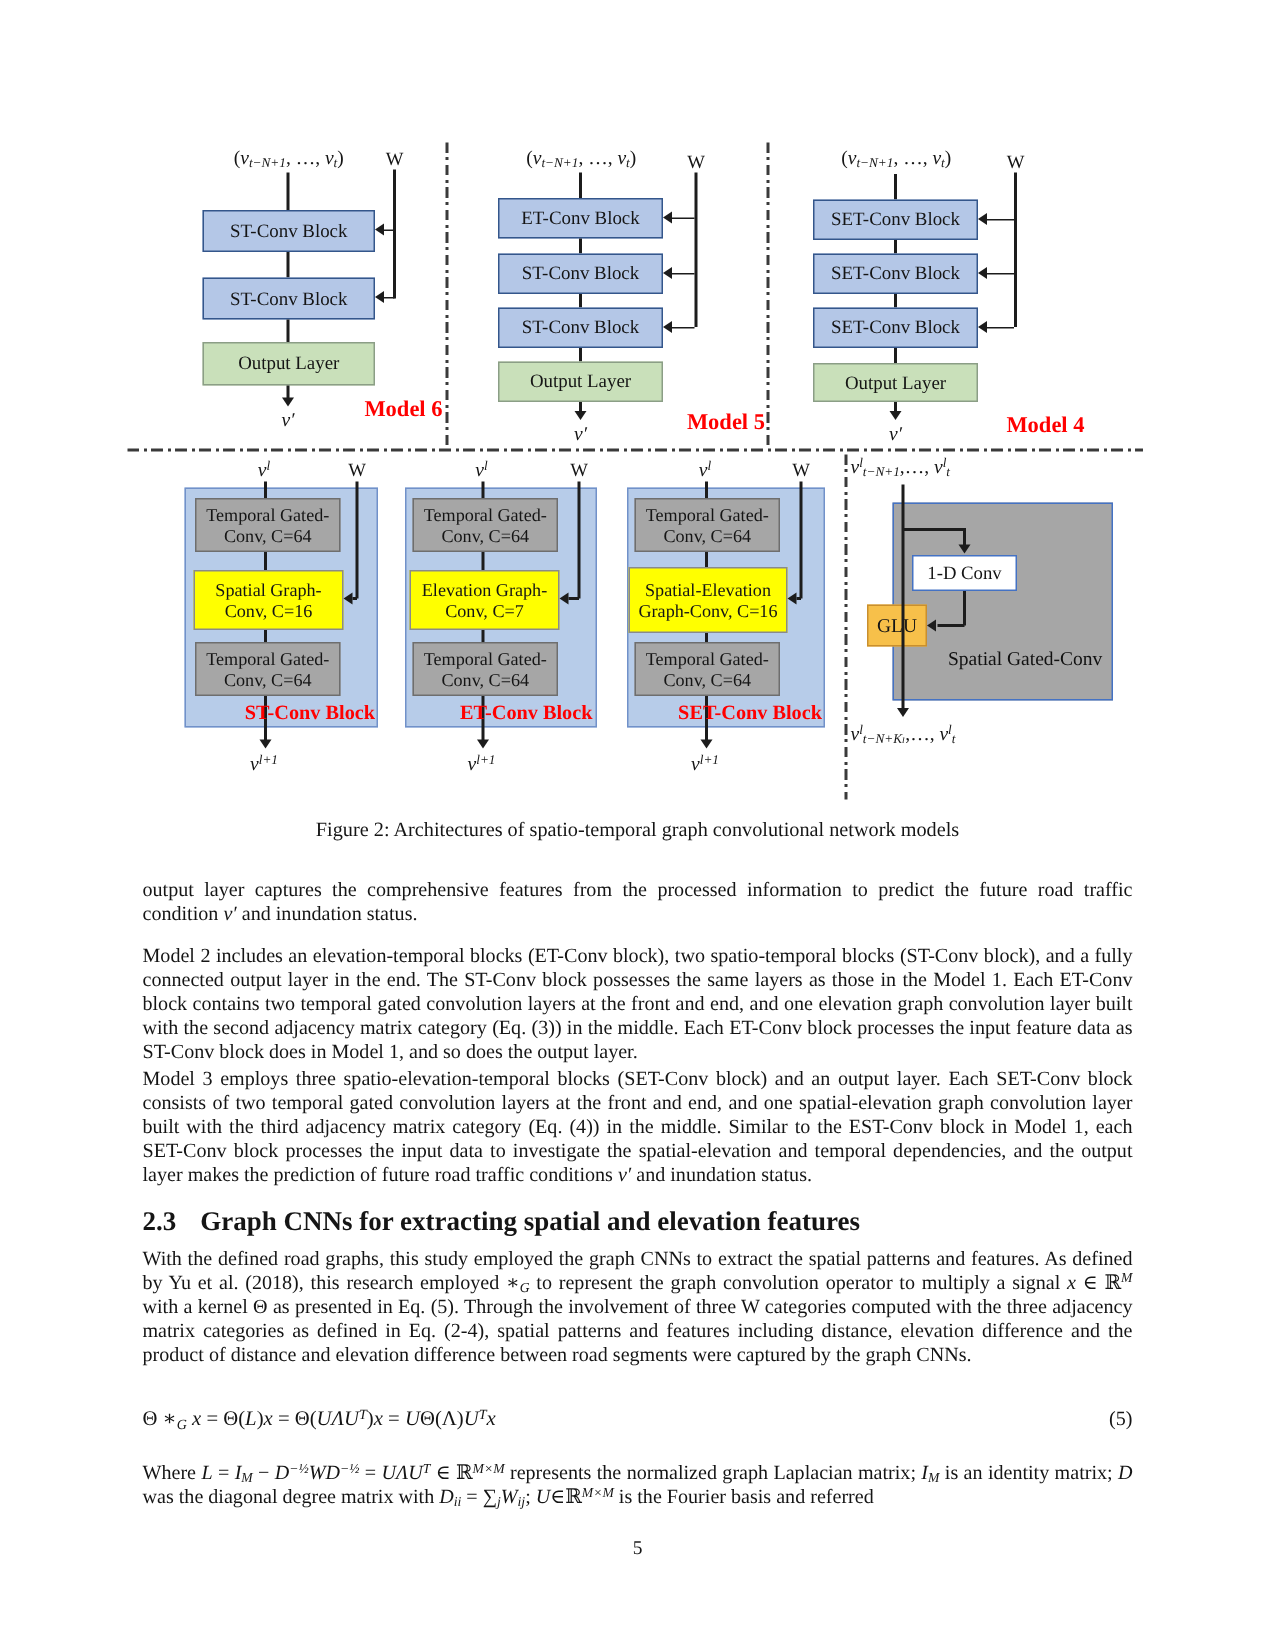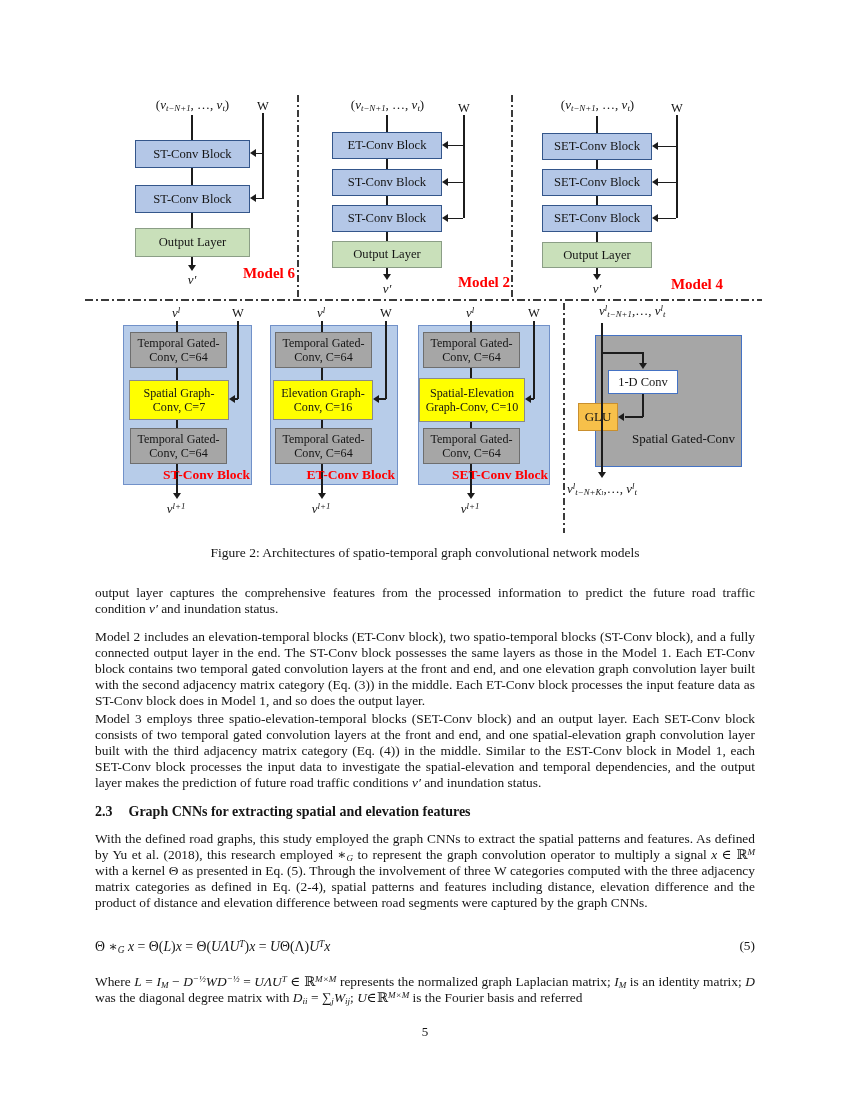--- a/index.html
+++ b/index.html
@@ -40,21 +40,21 @@
   .convbox{background:#ffffff;border:1.3px solid #4472c4;display:flex;align-items:center;
         justify-content:center;font-size:12.5px;box-sizing:border-box;}
   .glubox{background:#f7c04a;border:1.3px solid #c98f2e;display:flex;align-items:center;
         justify-content:center;font-size:13px;box-sizing:border-box;z-index:2;}
   .tgtext{font-size:13px;line-height:16px;color:#111;}
 
   
   .body-text{position:absolute;left:95px;width:660px;font-size:13.4px;line-height:15.9px;
              text-align:justify;color:#151515;}
   .caption{position:absolute;left:95px;width:660px;text-align:center;font-size:13.5px;}
-  .heading{position:absolute;left:95px;width:660px;font-weight:bold;font-size:14px;}
+  .heading{position:absolute;left:95px;width:660px;font-weight:bold;font-size:18px;}
   .heading .hnum{margin-right:16px;}
   .equation{position:absolute;left:95px;width:660px;text-align:left;font-size:13.8px;}
   .eqnum{position:absolute;right:0;top:0;font-size:13.4px;}
   .pagenum{position:absolute;left:95px;width:660px;text-align:center;font-size:13px;}
 </style>
 </head>
 <body>
 
 <div id="page">
 
@@ -96,21 +96,21 @@
     <div class="abs grn" style="left:247px;top:146px;width:110px;height:27px;">Output Layer</div>
     <div class="vline" style="left:301px;top:173px;height:7px;"></div>
     <div class="arr-d" style="left:298px;top:179px;"></div>
     <div class="abs mathlbl" style="left:285px;top:186px;width:34px;"><i>v′</i></div>
     <div class="hline" style="left:363px;top:49.5px;width:15px;"></div>
     <div class="arr-l" style="left:357px;top:46px;"></div>
     <div class="hline" style="left:363px;top:86.5px;width:15px;"></div>
     <div class="arr-l" style="left:357px;top:83px;"></div>
     <div class="hline" style="left:363px;top:122.5px;width:15px;"></div>
     <div class="arr-l" style="left:357px;top:119px;"></div>
-    <div class="abs redlbl" style="left:363px;top:179px;width:62px;">Model 2</div>
+    <div class="abs redlbl" style="left:363px;top:179px;width:62px;">Model 5</div>
 
     <div class="abs mathlbl" style="left:435px;top:2px;width:155px;">(<i>v</i><sub style="font-style: italic;">t−N+1</sub>, …, <i>v</i><sub style="font-style: italic;">t</sub>)</div>
     <div class="abs wlbl" style="left:583px;top:6px;width:18px;">W</div>
     <div class="vline" style="left:591px;top:20px;height:103px;"></div>
     <div class="vline" style="left:511px;top:21px;height:17px;"></div>
     <div class="abs blk" style="left:457px;top:38px;width:110px;height:27px;">SET-Conv Block</div>
     <div class="vline" style="left:511px;top:65px;height:9px;"></div>
     <div class="abs blk" style="left:457px;top:74px;width:110px;height:27px;">SET-Conv Block</div>
     <div class="vline" style="left:511px;top:101px;height:9px;"></div>
     <div class="abs blk" style="left:457px;top:110px;width:110px;height:27px;">SET-Conv Block</div>
@@ -126,66 +126,66 @@
     <div class="hline" style="left:573px;top:122.5px;width:18px;"></div>
     <div class="arr-l" style="left:567px;top:119px;"></div>
     <div class="abs redlbl" style="left:576px;top:181px;width:62px;">Model 4</div>
 
     <div class="abs mathlbl" style="left:76px;top:210px;width:30px;"><i>v</i><sup style="font-style: italic;">l</sup></div>
     <div class="abs wlbl" style="left:144px;top:211px;width:18px;">W</div>
     <div class="abs cont" style="left:38px;top:230px;width:129px;height:160px;"></div>
     <div class="vline" style="left:91px;top:226px;height:11px;z-index:2;"></div>
     <div class="abs gblk" style="left:45px;top:237px;width:97px;height:36px;z-index:1;">Temporal Gated-Conv, C=64</div>
     <div class="vline" style="left:91px;top:273px;height:12px;z-index:2;"></div>
-    <div class="abs yblk" style="left:44px;top:285px;width:100px;height:40px;z-index:1;">Spatial Graph-Conv, C=7</div>
+    <div class="abs yblk" style="left:44px;top:285px;width:100px;height:40px;z-index:1;">Spatial Graph-Conv, C=16</div>
     <div class="vline" style="left:91px;top:325px;height:8px;z-index:2;"></div>
     <div class="abs gblk" style="left:45px;top:333px;width:97px;height:36px;z-index:1;">Temporal Gated-Conv, C=64</div>
     <div class="vline" style="left:91px;top:369px;height:30px;z-index:2;"></div>
     <div class="arr-d" style="left:88px;top:398px;z-index:2;"></div>
     <div class="abs mathlbl" style="left:69px;top:406px;width:44px;"><i>v</i><sup style="font-style: italic;">l+1</sup></div>
     <div class="vline" style="left:152px;top:226px;height:78px;z-index:2;"></div>
     <div class="arr-l" style="left:144px;top:300px;z-index:2;"></div>
     <div class="hline" style="left:150px;top:303px;width:3px;z-index:2;"></div>
     <div class="abs redlbl2" style="left:57px;top:372px;width:108px;z-index:2;">ST-Conv Block</div>
 
     <div class="abs mathlbl" style="left:221px;top:210px;width:30px;"><i>v</i><sup style="font-style: italic;">l</sup></div>
     <div class="abs wlbl" style="left:292px;top:211px;width:18px;">W</div>
     <div class="abs cont" style="left:185px;top:230px;width:128px;height:160px;"></div>
     <div class="vline" style="left:236px;top:226px;height:11px;z-index:2;"></div>
     <div class="abs gblk" style="left:190px;top:237px;width:97px;height:36px;z-index:1;">Temporal Gated-Conv, C=64</div>
     <div class="vline" style="left:236px;top:273px;height:12px;z-index:2;"></div>
-    <div class="abs yblk" style="left:188px;top:285px;width:100px;height:40px;z-index:1;">Elevation Graph-Conv, C=16</div>
+    <div class="abs yblk" style="left:188px;top:285px;width:100px;height:40px;z-index:1;">Elevation Graph-Conv, C=7</div>
     <div class="vline" style="left:236px;top:325px;height:8px;z-index:2;"></div>
     <div class="abs gblk" style="left:190px;top:333px;width:97px;height:36px;z-index:1;">Temporal Gated-Conv, C=64</div>
     <div class="vline" style="left:236px;top:369px;height:30px;z-index:2;"></div>
     <div class="arr-d" style="left:233px;top:398px;z-index:2;"></div>
     <div class="abs mathlbl" style="left:214px;top:406px;width:44px;"><i>v</i><sup style="font-style: italic;">l+1</sup></div>
     <div class="vline" style="left:300px;top:226px;height:78px;z-index:2;"></div>
     <div class="arr-l" style="left:288px;top:300px;z-index:2;"></div>
     <div class="hline" style="left:294px;top:303px;width:7px;z-index:2;"></div>
     <div class="abs redlbl2" style="left:200px;top:372px;width:110px;z-index:2;">ET-Conv Block</div>
 
     <div class="abs mathlbl" style="left:370px;top:210px;width:30px;"><i>v</i><sup style="font-style: italic;">l</sup></div>
     <div class="abs wlbl" style="left:440px;top:211px;width:18px;">W</div>
     <div class="abs cont" style="left:333px;top:230px;width:132px;height:160px;"></div>
     <div class="vline" style="left:385px;top:226px;height:11px;z-index:2;"></div>
     <div class="abs gblk" style="left:338px;top:237px;width:97px;height:36px;z-index:1;">Temporal Gated-Conv, C=64</div>
     <div class="vline" style="left:385px;top:273px;height:10px;z-index:2;"></div>
-    <div class="abs yblk" style="left:334px;top:283px;width:106px;height:44px;z-index:1;">Spatial-Elevation Graph-Conv, C=10</div>
+    <div class="abs yblk" style="left:334px;top:283px;width:106px;height:44px;z-index:1;">Spatial-Elevation Graph-Conv, C=16</div>
     <div class="vline" style="left:385px;top:327px;height:6px;z-index:2;"></div>
     <div class="abs gblk" style="left:338px;top:333px;width:97px;height:36px;z-index:1;">Temporal Gated-Conv, C=64</div>
     <div class="vline" style="left:385px;top:369px;height:30px;z-index:2;"></div>
     <div class="arr-d" style="left:382px;top:398px;z-index:2;"></div>
     <div class="abs mathlbl" style="left:363px;top:406px;width:44px;"><i>v</i><sup style="font-style: italic;">l+1</sup></div>
     <div class="vline" style="left:448px;top:226px;height:78px;z-index:2;"></div>
     <div class="arr-l" style="left:440px;top:300px;z-index:2;"></div>
     <div class="hline" style="left:446px;top:303px;width:3px;z-index:2;"></div>
     <div class="abs redlbl2" style="left:345px;top:372px;width:118px;z-index:2;">SET-Conv Block</div>
 
-    <div class="abs mathlbl" style="left:482px;top:208px;width:160px;text-align:left;margin-left:32px;"><i>v</i><sup style="font-style: italic;">l</sup><sub style="font-style: italic;">t−N+1</sub>,…, <i>v</i><sup style="font-style: italic;">l</sup><sub style="font-style: italic;">t</sub></div>
+    <div class="abs mathlbl" style="left:482px;top:208px;width:160px;text-align:left;"><i>v</i><sup style="font-style: italic;">l</sup><sub style="font-style: italic;">t−N+1</sub>,…, <i>v</i><sup style="font-style: italic;">l</sup><sub style="font-style: italic;">t</sub></div>
     <div class="abs tgcpanel" style="left:510px;top:240px;width:147px;height:132px;"></div>
     <div class="vline" style="left:516px;top:228px;height:150px;width:2px;z-index:3;"></div>
     <div class="hline" style="left:517px;top:257px;width:41px;z-index:2;"></div>
     <div class="vline" style="left:557px;top:257px;height:12px;z-index:2;"></div>
     <div class="arr-d" style="left:554px;top:268px;z-index:2;"></div>
     <div class="abs convbox" style="left:523px;top:275px;width:70px;height:24px;z-index:2;">1-D Conv</div>
     <div class="vline" style="left:557px;top:299px;height:23px;z-index:2;"></div>
     <div class="hline" style="left:540px;top:321px;width:18px;z-index:2;"></div>
     <div class="arr-l" style="left:533px;top:318px;z-index:2;"></div>
     <div class="abs glubox" style="left:493px;top:308px;width:40px;height:28px;">GLU</div>

